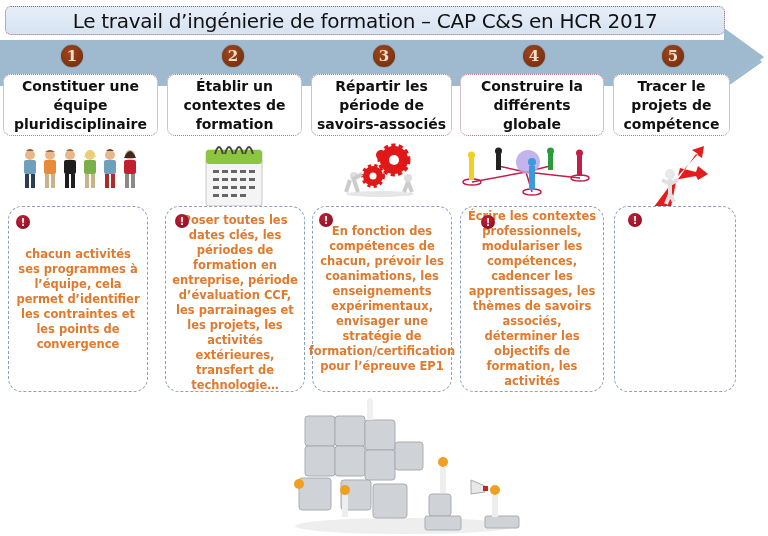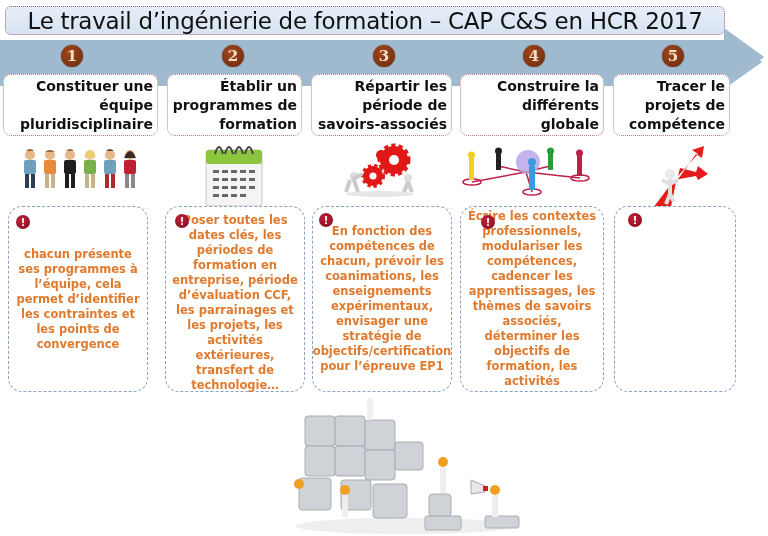--- a/index.html
+++ b/index.html
@@ -5,21 +5,21 @@
   * { box-sizing: border-box; margin: 0; padding: 0; }
   html, body { width: 768px; height: 536px; background: #ffffff; overflow: hidden; }
   body { position: relative; font-family: "Liberation Sans", "DejaVu Sans", sans-serif; }
 
   .title-bar {
     position: absolute; left: 5px; top: 6px; width: 720px; height: 29px;
     background: linear-gradient(#e6eef8, #d7e3f2);
     border: 1px dotted #a06470; border-radius: 6px;
     display: flex; align-items: center; justify-content: center;
   }
-  .title-text { font-size: 23px; color: #111; font-family: "DejaVu Sans", sans-serif; letter-spacing: -0.3px; }
+  .title-text { font-size: 20px; color: #111; font-family: "DejaVu Sans", sans-serif; letter-spacing: -0.3px; }
 
   .arrow-band {
     position: absolute; left: 0; top: 40px; width: 768px; height: 46px;
     background-color: #c9dbe9;
     background-image: radial-gradient(#9fb9cf 0.8px, transparent 0.9px);
     background-size: 2px 2px;
     clip-path: polygon(0 0, 728px 0, 728px -10px, 762px 22px, 728px 46px, 0 46px);
   }
   .arrow-head {
     position: absolute; left: 724px; top: 28px; width: 40px; height: 58px;
@@ -34,21 +34,21 @@
     color: #f3dfc9; font-weight: bold; font-size: 15px;
     display: flex; align-items: center; justify-content: center;
     font-family: "DejaVu Serif", serif;
     box-shadow: 0 0 1px #3a1a08;
     top: 45px;
   }
 
   .head-card {
     position: absolute; top: 74px; height: 62px;
     background: #fff; border: 1px dotted #b87d88; border-radius: 8px;
-    display: flex; align-items: center; justify-content: center; text-align: right;
+    display: flex; align-items: center; justify-content: center; text-align: center;
     font-weight: bold; font-size: 14px; line-height: 19px; color: #111;
     font-family: "DejaVu Sans", sans-serif; padding: 0 4px;
   }
 
   .illus { position: absolute; }
 
   .body-card {
     position: absolute; top: 206px;
     background: #fff; border: 1px dashed #8aa2bf; border-radius: 14px;
     color: #e07a2e; font-weight: bold; font-size: 11.5px; line-height: 15px;
@@ -79,21 +79,21 @@
 <div class="badge" style="left:61px">1</div>
 <div class="badge" style="left:222px">2</div>
 <div class="badge" style="left:373px">3</div>
 <div class="badge" style="left:523px">4</div>
 <div class="badge" style="left:662px">5</div>
 
 <div class="head-card" style="left:3px;width:155px">
   <span>Constituer une équipe pluridisciplinaire</span>
 </div>
 <div class="head-card" style="left:167px;width:135px">
-  <span>Établir un programmes de formation</span>
+  <span>Établir un contextes de formation</span>
 </div>
 <div class="head-card" style="left:311px;width:141px">
   <span>Répartir les période de savoirs-associés</span>
 </div>
 <div class="head-card" style="left:460px;width:144px">
   <span>Construire la différents globale</span>
 </div>
 <div class="head-card" style="left:613px;width:117px">
   <span>Tracer le projets de compétence</span>
 </div>
@@ -211,29 +211,29 @@
 </svg>
 
 <svg class="illus" style="left:640px;top:146px" width="72" height="66" viewBox="0 0 72 66">
   <path d="M10 66 L30 66 L36 36 L56 8 L62 12 L64 0 L52 4 L58 8 L38 30 L40 22 L56 26 L58 20 L68 28 L58 34 L56 30 L34 34 Z" fill="#e41c1c"></path>
   <circle cx="30" cy="28" r="5" fill="#e8e8e8"></circle>
   <path d="M30 33 L30 48 M30 38 L22 34 M30 38 L38 34 M30 48 L26 58 M30 48 L34 56" stroke="#e0e0e0" stroke-width="4"></path>
 </svg>
 
 <div class="body-card" style="left:8px;top:206px;width:140px;height:186px">
   <span class="warn" style="left:7px;top:8px">!</span>
-  <span class="body-text">chacun présente ses programmes à l’équipe, cela permet d’identifier les contraintes et les points de convergence</span>
+  <span class="body-text">chacun activités ses programmes à l’équipe, cela permet d’identifier les contraintes et les points de convergence</span>
 </div>
 <div class="body-card" style="left:165px;top:206px;width:140px;height:186px;align-items:flex-start">
   <span class="warn" style="left:9px;top:7px">!</span>
   <span class="body-text" style="padding-top:0">Poser toutes les dates clés, les périodes de formation en entreprise, période d’évaluation CCF, les parrainages et les projets, les activités extérieures, transfert de technologie…</span>
 </div>
 <div class="body-card" style="left:312px;top:206px;width:140px;height:186px">
   <span class="warn" style="left:6px;top:6px">!</span>
-  <span class="body-text">En fonction des compétences de chacun, prévoir les coanimations, les enseignements expérimentaux, envisager une stratégie de objectifs/certification pour l’épreuve EP1</span>
+  <span class="body-text">En fonction des compétences de chacun, prévoir les coanimations, les enseignements expérimentaux, envisager une stratégie de formation/certification pour l’épreuve EP1</span>
 </div>
 <div class="body-card" style="left:460px;top:206px;width:144px;height:186px">
   <span class="warn" style="left:20px;top:8px">!</span>
   <span class="body-text">Écrire les contextes professionnels, modulariser les compétences, cadencer les apprentissages, les thèmes de savoirs associés, déterminer les objectifs de formation, les activités</span>
 </div>
 <div class="body-card" style="left:614px;top:206px;width:122px;height:186px">
   <span class="warn" style="left:13px;top:6px">!</span>
 </div>
 
 <svg class="puzzle" viewBox="0 0 240 138">

